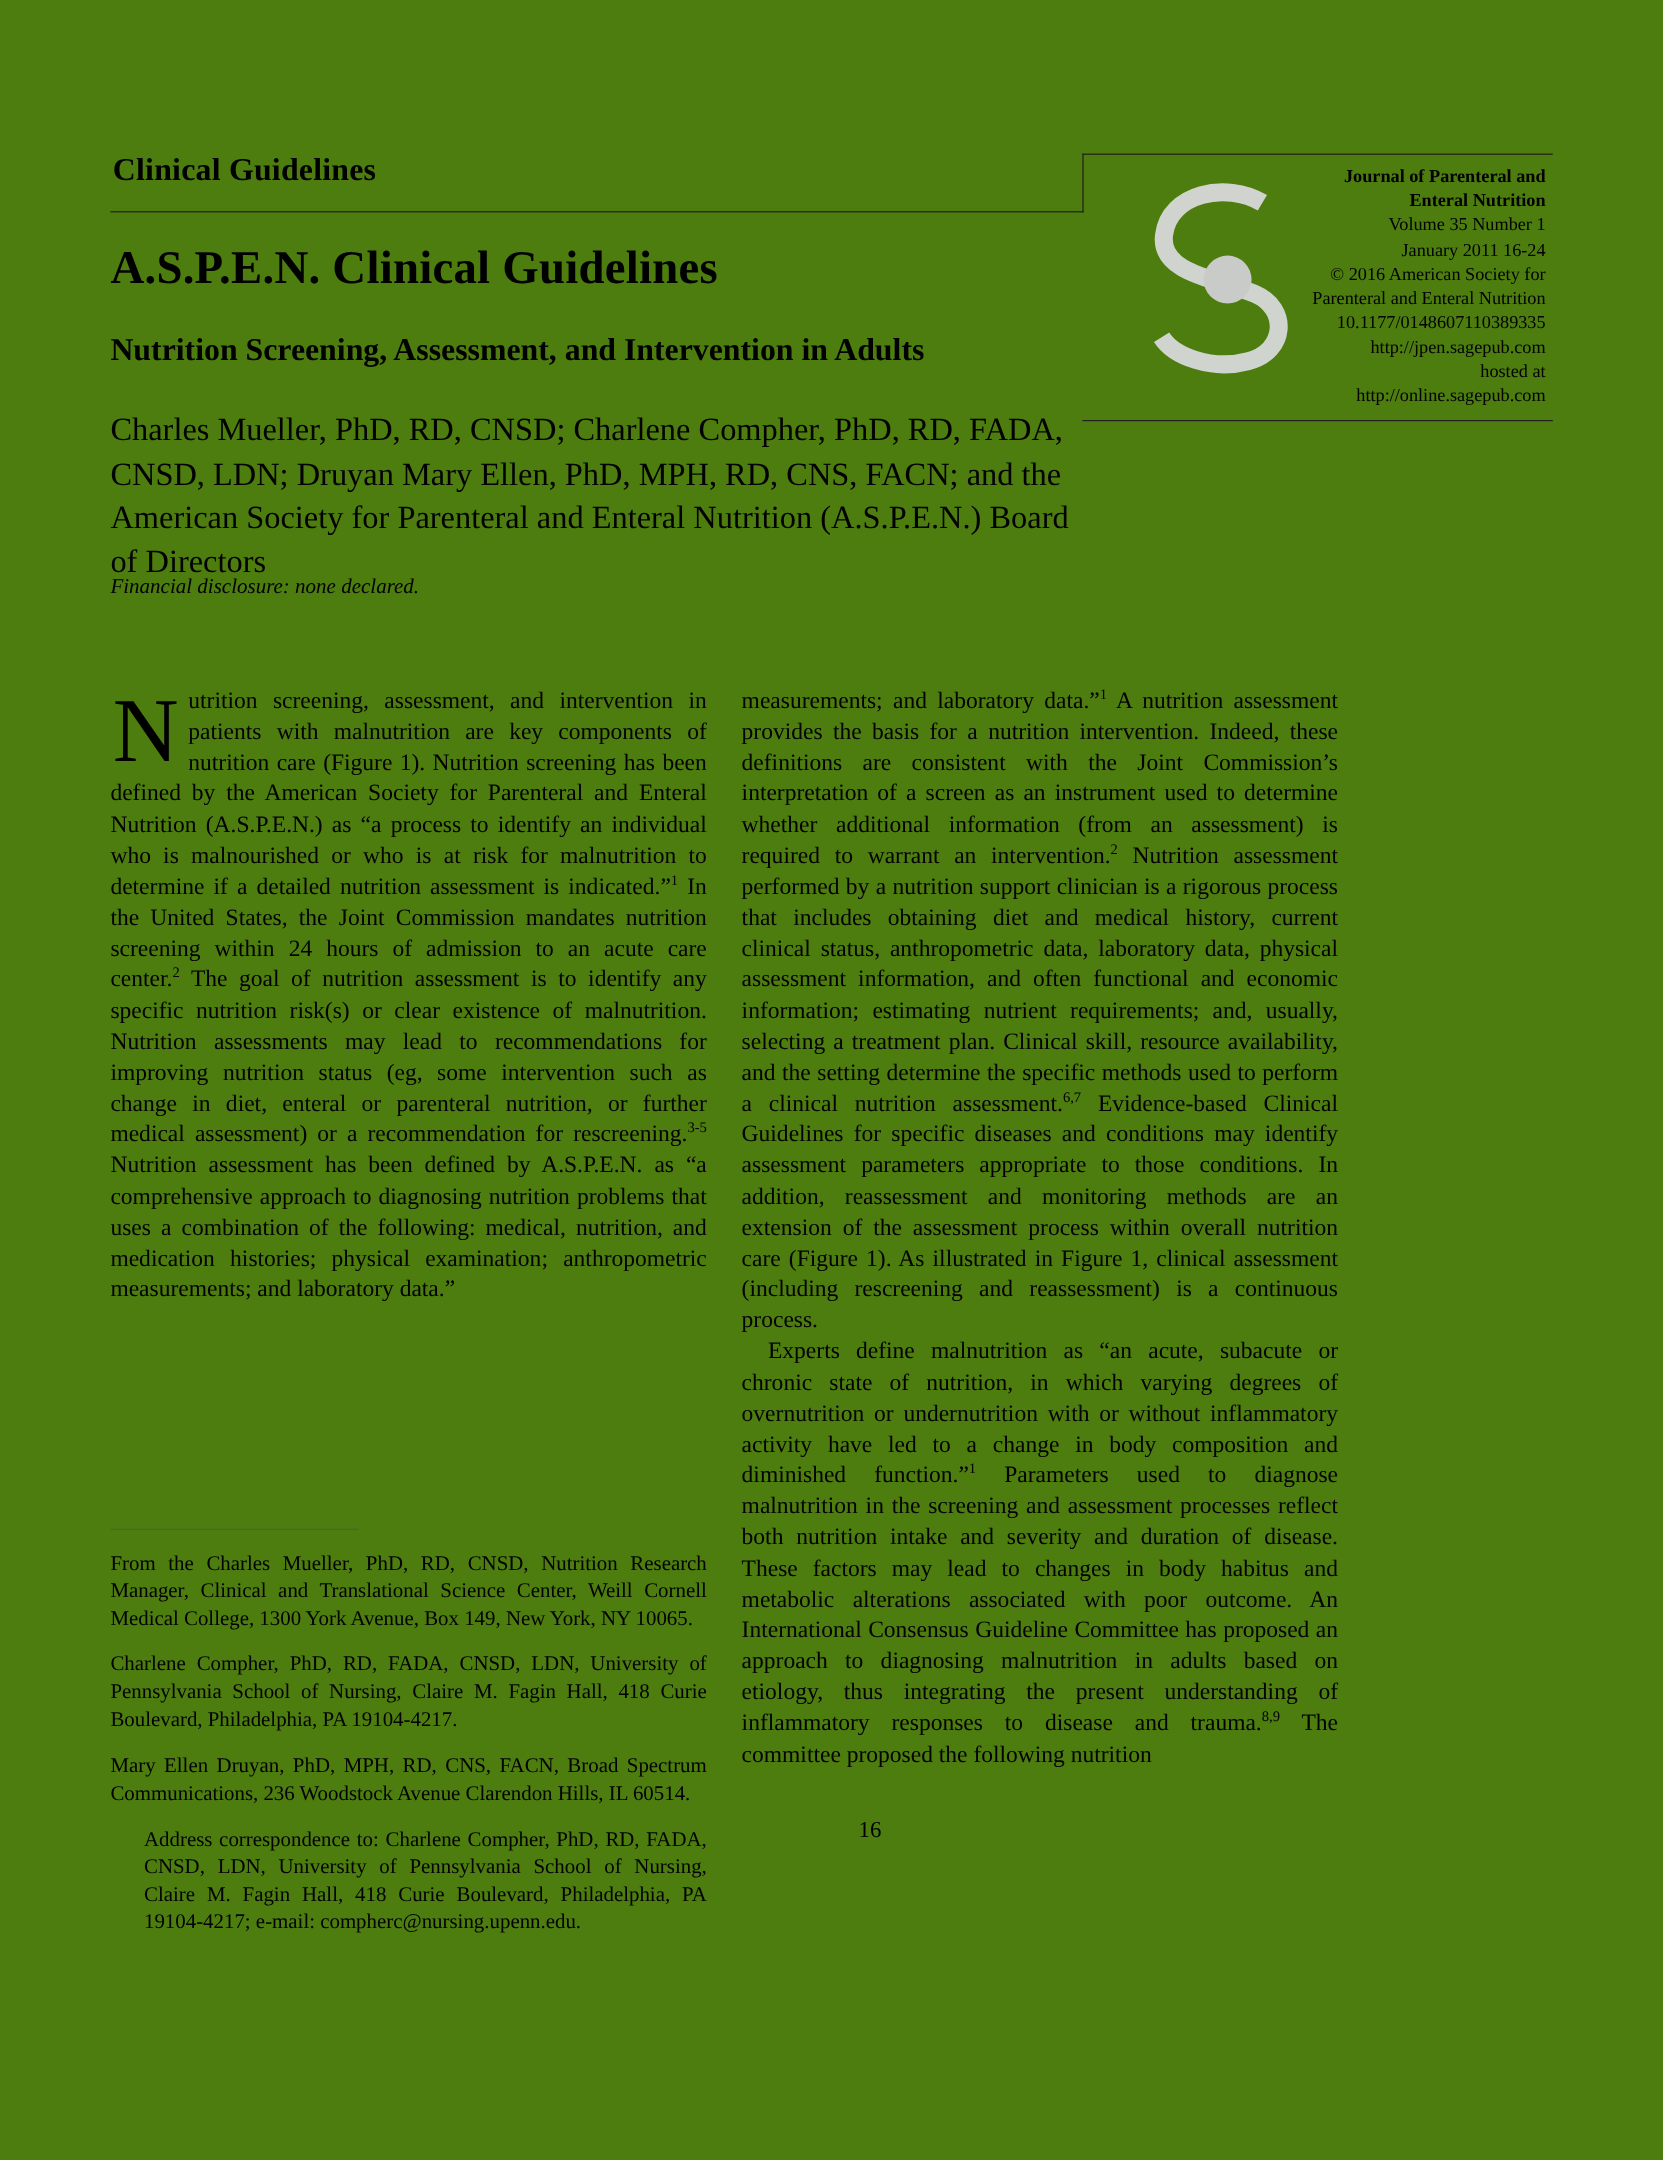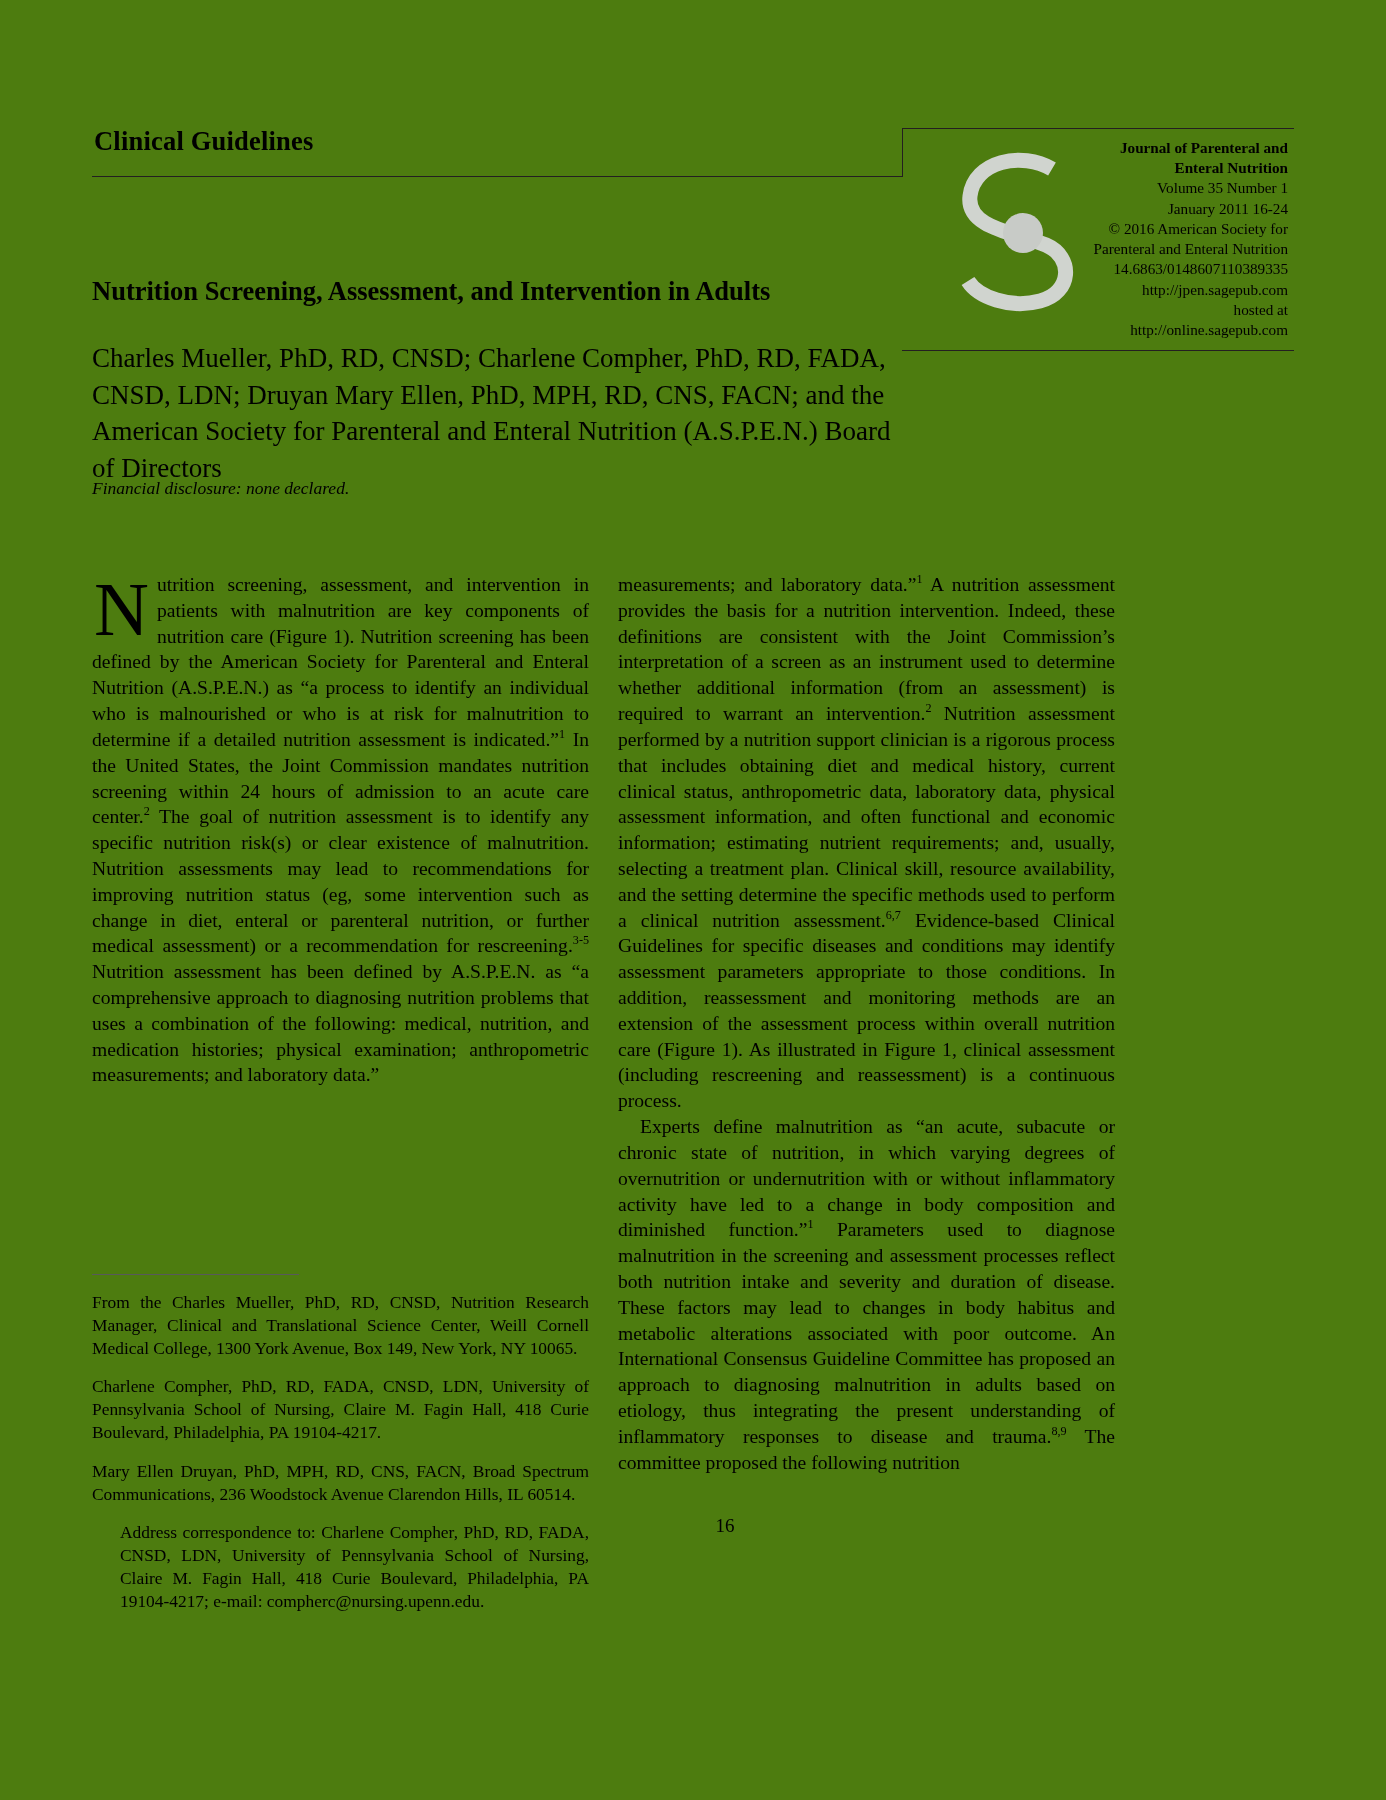--- a/index.html
+++ b/index.html
@@ -203,28 +203,29 @@
         </g>
         <circle cx="75" cy="92" r="20" fill="#cfd0d1"></circle>
       </svg>
       <div class="mh-text">
         <div class="mh-line mh-bold">Journal of Parenteral and</div>
         <div class="mh-line mh-bold">Enteral Nutrition</div>
         <div class="mh-line">Volume 35  Number 1</div>
         <div class="mh-line">January 2011  16-24</div>
         <div class="mh-line">© 2016 American Society for</div>
         <div class="mh-line">Parenteral and Enteral Nutrition</div>
-        <div class="mh-line">14.6863/0148607110389335</div>
+        <div class="mh-line">10.1177/0148607110389335</div>
         <div class="mh-line">http://jpen.sagepub.com</div>
         <div class="mh-line">hosted at</div>
         <div class="mh-line">http://online.sagepub.com</div>
       </div>
     </div>
   </div>
 
+  <h1 id="article-title">A.S.P.E.N. Clinical Guidelines</h1>
   <h2 id="article-subtitle">Nutrition Screening, Assessment, and Intervention in Adults</h2>
   <div id="disclosure">Financial disclosure: none declared.</div>
   <div id="authors">Charles Mueller, PhD, RD, CNSD; Charlene Compher, PhD, RD, FADA, CNSD, LDN; Druyan Mary Ellen, PhD, MPH, RD, CNS, FACN; and the American Society for Parenteral and Enteral Nutrition (A.S.P.E.N.) Board of Directors</div>
 
   <div id="col-left" class="col">
     <p><span id="dropcap">N</span><span>utrition screening, assessment, and intervention in patients with malnutrition are key components of nutrition care (Figure 1). Nutrition screening has been defined by the American Society for Parenteral and Enteral Nutrition (A.S.P.E.N.) as “a process to identify an individual who is malnourished or who is at risk for malnutrition to determine if a detailed nutrition assessment is indicated.”</span><sup>1</sup><span> In the United States, the Joint Commission mandates nutrition screening within 24 hours of admission to an acute care center.</span><sup>2</sup><span> The goal of nutrition assessment is to identify any specific nutrition risk(s) or clear existence of malnutrition. Nutrition assessments may lead to recommendations for improving nutrition status (eg, some intervention such as change in diet, enteral or parenteral nutrition, or further medical assessment) or a recommendation for rescreening.</span><sup>3-5</sup><span> Nutrition assessment has been defined by A.S.P.E.N. as “a comprehensive approach to diagnosing nutrition problems that uses a combination of the following: medical, nutrition, and medication histories; physical examination; anthropometric measurements; and laboratory data.”</span></p>
   </div>
 
   <div id="col-right" class="col">
     <p><span>measurements; and laboratory data.”</span><sup>1</sup><span> A nutrition assessment provides the basis for a nutrition intervention. Indeed, these definitions are consistent with the Joint Commission’s interpretation of a screen as an instrument used to determine whether additional information (from an assessment) is required to warrant an intervention.</span><sup>2</sup><span> Nutrition assessment performed by a nutrition support clinician is a rigorous process that includes obtaining diet and medical history, current clinical status, anthropometric data, laboratory data, physical assessment information, and often functional and economic information; estimating nutrient requirements; and, usually, selecting a treatment plan. Clinical skill, resource availability, and the setting determine the specific methods used to perform a clinical nutrition assessment.</span><sup>6,7</sup><span> Evidence-based Clinical Guidelines for specific diseases and conditions may identify assessment parameters appropriate to those conditions. In addition, reassessment and monitoring methods are an extension of the assessment process within overall nutrition care (Figure 1). As illustrated in Figure 1, clinical assessment (including rescreening and reassessment) is a continuous process.</span></p>

